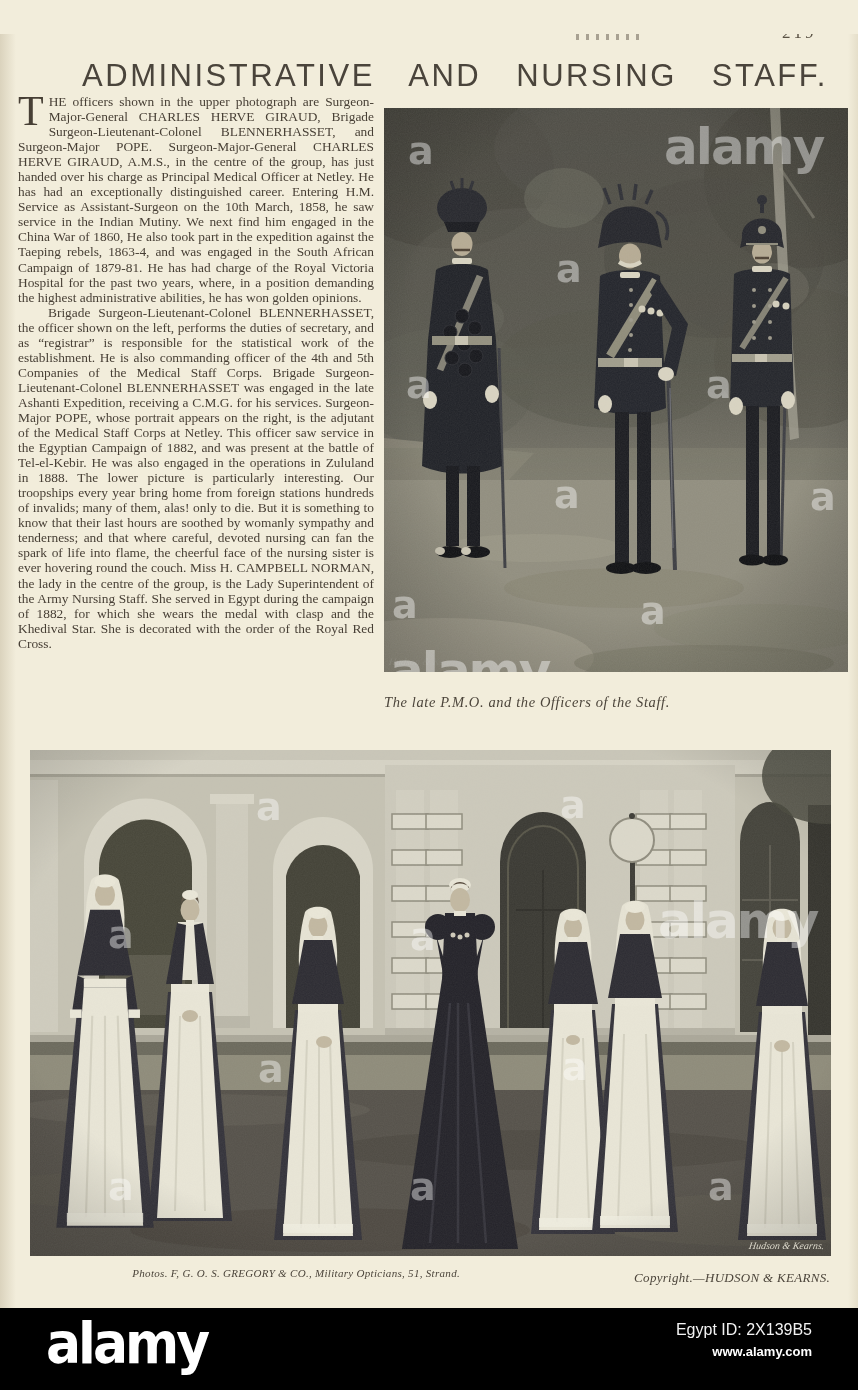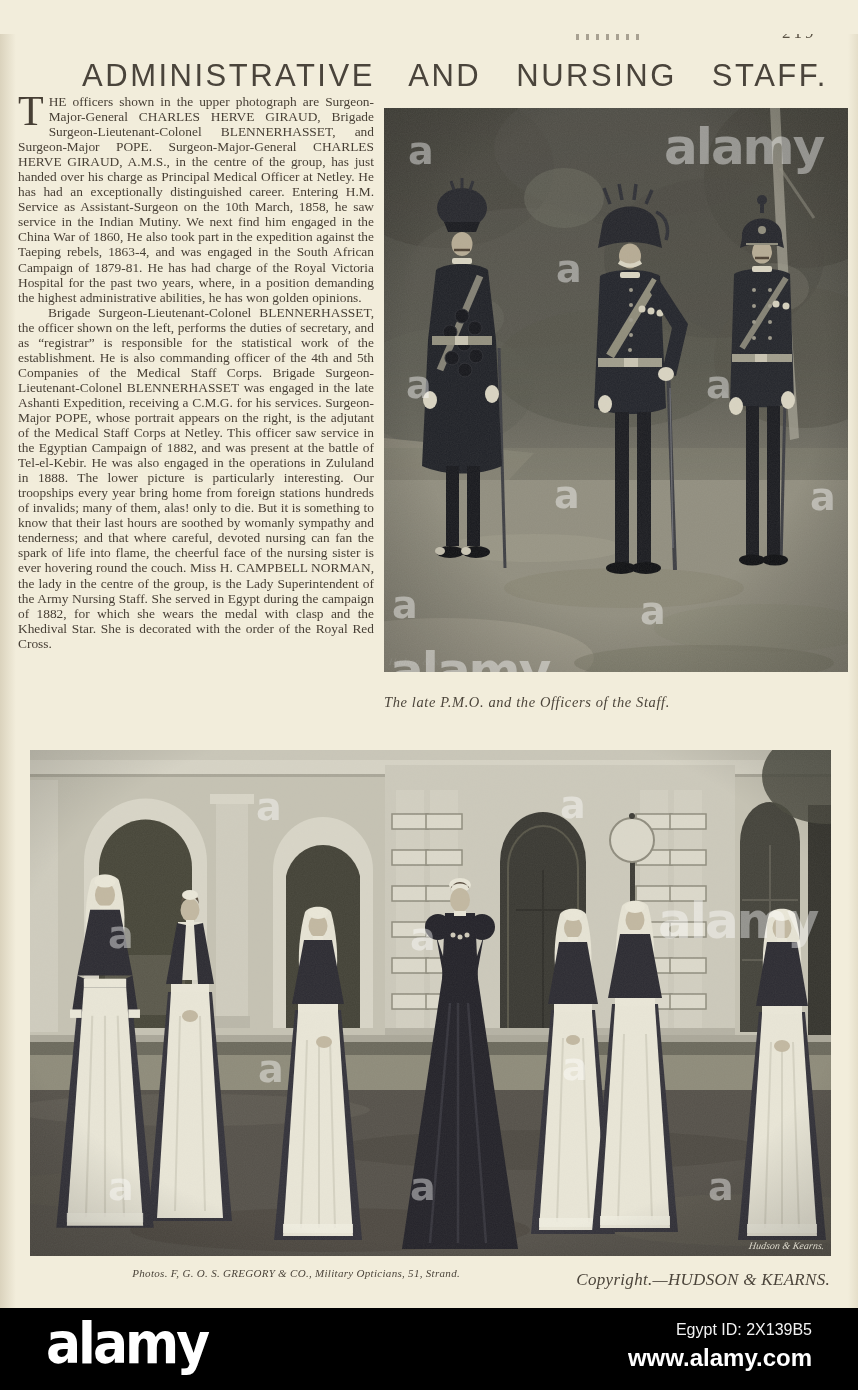--- a/index.html
+++ b/index.html
@@ -49,21 +49,21 @@
   .caption1{
     position:absolute;left:384px;top:660px;width:464px;
     font-style:italic;font-size:14.5px;color:#4c453b;letter-spacing:.6px;
   }
   .credit-left{
     position:absolute;left:30px;top:1233px;width:430px;
     font-style:italic;font-size:11px;color:#4c453b;letter-spacing:.3px;text-align:right;
   }
   .credit-right{
     position:absolute;right:28px;top:1236px;width:300px;text-align:right;
-    font-style:italic;font-size:17px;color:#4c453b;letter-spacing:.3px;
+    font-style:italic;font-size:13px;color:#4c453b;letter-spacing:.3px;
   }
   .caption2{
     position:absolute;left:0;top:1248px;width:858px;text-align:center;
     font-style:italic;font-size:20px;letter-spacing:3px;word-spacing:12px;color:#433d34;
   }
 
   .sig{position:absolute;font-style:italic;font-size:10px;pointer-events:none;}
   .sig1{left:5px;bottom:5px;color:#87857a;transform:skewX(-8deg);}
   .sig2{right:7px;bottom:5px;color:#dbd8ca;transform:skewX(-8deg);}
 
@@ -76,21 +76,21 @@
   .alamy-bar{
     position:absolute;left:0;bottom:0;width:858px;height:82px;background:#000;
     font-family:"Liberation Sans",sans-serif;color:#fff;
   }
   .bar-logo{
     position:absolute;left:46px;top:6px;font-family:"DejaVu Sans",sans-serif;
     font-weight:700;font-size:52px;letter-spacing:-3px;transform:scaleY(1.08);
   }
   .bar-right{position:absolute;right:46px;top:13px;text-align:right;}
   .bar-id{font-size:16px;color:#f2f2f2;margin-bottom:5px;}
-  .bar-url{font-size:24px;font-weight:700;}
+  .bar-url{font-size:13px;font-weight:700;}
 </style>
 </head>
 <body>
 
 <div class="page">
 
   <div class="edge-shade"></div>
   <div class="header-frag"></div>
   <div class="pageno-clip">
     <span>219</span>

